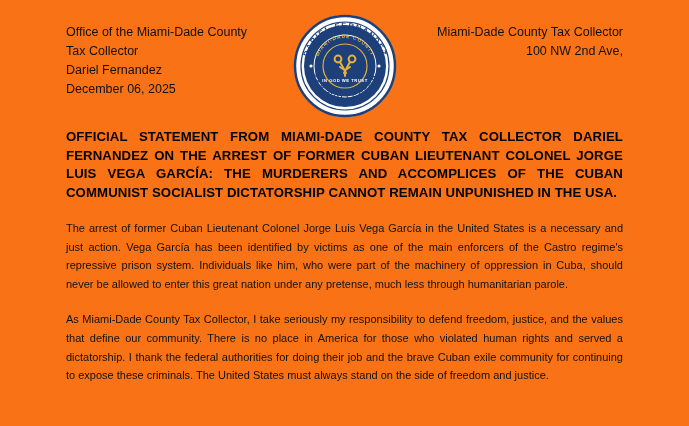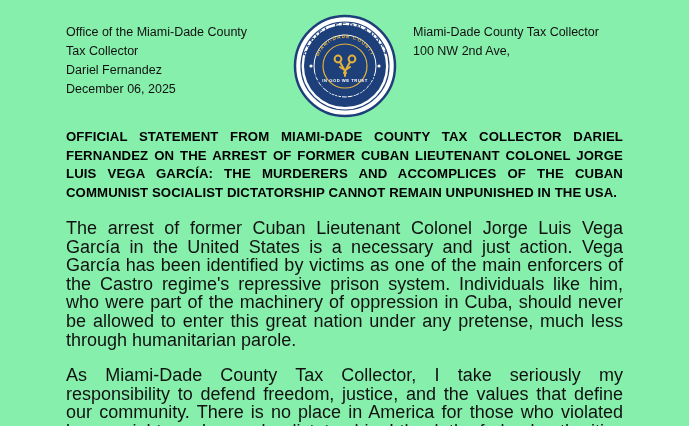--- a/index.html
+++ b/index.html
@@ -11,21 +11,21 @@
     width: 689px;
     height: 426px;
     overflow: hidden;
     font-family: "Liberation Sans", sans-serif;
     color: #111111;
   }
   .page {
     position: relative;
     width: 689px;
     height: 426px;
-    background: #86efac;
+    background: #f97316;
     box-sizing: border-box;
     padding: 18px 66px 0 66px;
   }
 
   
   .header {
     display: flex;
     align-items: flex-start;
     justify-content: space-between;
     height: 96px;
@@ -36,21 +36,21 @@
     color: #111111;
     padding-top: 5px;
     width: 210px;
   }
   .header-right {
     font-size: 12.5px;
     line-height: 19px;
     color: #111111;
     padding-top: 5px;
     width: 210px;
-    text-align: left;
+    text-align: right;
   }
   .header-center {
     width: 118px;
     display: flex;
     justify-content: center;
     align-items: flex-start;
   }
 
   
   .seal {
@@ -67,21 +67,21 @@
     font-size: 13.2px;
     line-height: 18.5px;
     font-weight: bold;
     text-align: justify;
     text-align-last: left;
     letter-spacing: 0.1px;
     color: #000000;
   }
   .para {
     margin-top: 17px;
-    font-size: 18px;
+    font-size: 11px;
     line-height: 18.6px;
     text-align: justify;
     text-align-last: left;
     color: #111111;
   }
 </style>
 </head>
 <body>
 
 <div class="page">

